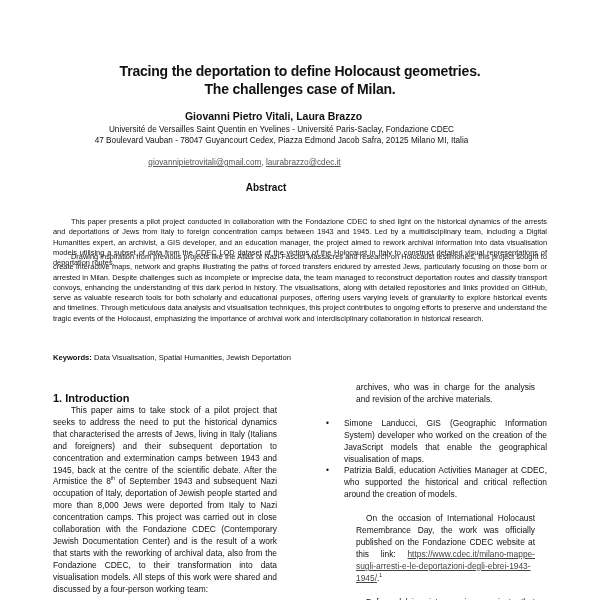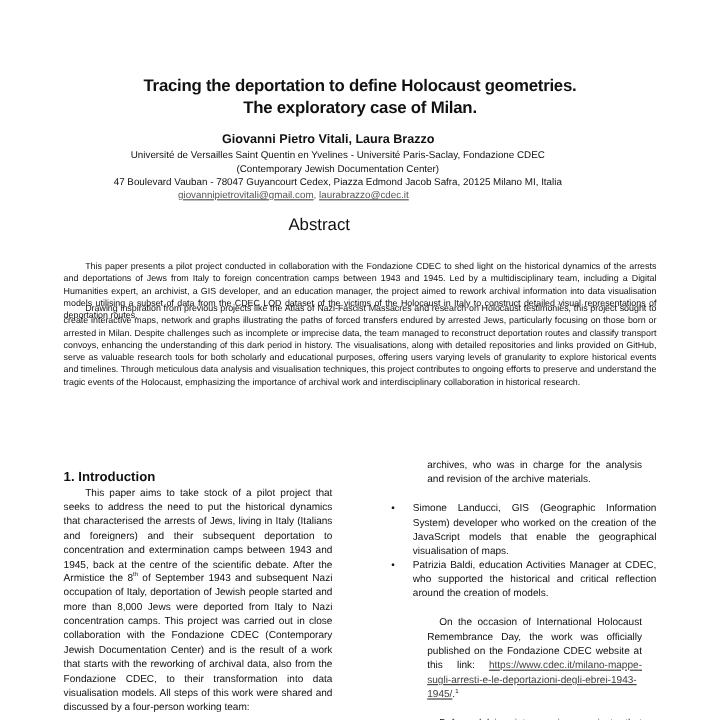--- a/index.html
+++ b/index.html
@@ -9,21 +9,21 @@
   .title { position:absolute; top:62px; left:0; width:600px; text-align:center;
            font-weight:bold; font-size:14px; line-height:18px; letter-spacing:-0.2px; }
   .authors { position:absolute; top:110px; left:0; width:547px; text-align:center;
              font-weight:bold; font-size:10.5px; line-height:13px; }
   .affil { position:absolute; top:124px; left:0; width:563px; text-align:center;
            font-size:8.2px; line-height:11px; }
   .emails { position:absolute; top:157px; left:0; width:489px; text-align:center;
             font-size:8.2px; line-height:11px; color:#555; }
   .emails a { color:#555; text-decoration:underline; }
   .abs-head { position:absolute; top:182px; left:0; width:532px; text-align:center;
-              font-weight:normal; font-size:14px; line-height:11px; }
+              font-weight:bold; font-size:10px; line-height:11px; }
   .abs { position:absolute; left:53px; width:494px; font-size:7.4px; line-height:10.3px;
          text-align:justify; text-indent:18px; }
   .abs1 { top:185px;margin-top:32px; }
   .abs2 { top:252px; }
   .kw { position:absolute; top:353px; left:53px; font-size:7.6px; line-height:10px; }
   .kw b { font-weight:bold; }
   .sec { position:absolute; top:391px; left:53px; width:224px; text-align:left;
          font-weight:bold; font-size:11px; line-height:14px; }
   .col1 { position:absolute; top:405px; left:53px; width:224px; font-size:8.4px;
           line-height:11.9px; text-align:justify; }
@@ -39,39 +39,41 @@
   .col2 a { color:#444; text-decoration:underline; }
   sup { font-size:5px; line-height:0; }
 </style>
 </head>
 <body>
 
 <div class="page">
 
   <div class="title">
     <div>Tracing the deportation to define Holocaust geometries.</div>
-    <div>The exploratory case of Milan.</div>
+    <div>The challenges case of Milan.</div>
   </div>
 
   <div class="authors">Giovanni Pietro Vitali, Laura Brazzo</div>
 
   <div class="affil">
     <div>Université de Versailles Saint Quentin en Yvelines - Université Paris-Saclay, Fondazione CDEC</div>
-    <div>(Contemporary Jewish Documentation Center)</div>
     <div>47 Boulevard Vauban - 78047 Guyancourt Cedex, Piazza Edmond Jacob Safra, 20125 Milano MI, Italia</div>
   </div>
 
   <div class="emails">
     <a>giovannipietrovitali@gmail.com</a><span>, </span><a>laurabrazzo@cdec.it</a>
   </div>
 
   <div class="abs-head">Abstract</div>
   <div class="abs abs1">This paper presents a pilot project conducted in collaboration with the Fondazione CDEC to shed light on the historical dynamics of the arrests and deportations of Jews from Italy to foreign concentration camps between 1943 and 1945. Led by a multidisciplinary team, including a Digital Humanities expert, an archivist, a GIS developer, and an education manager, the project aimed to rework archival information into data visualisation models utilising a subset of data from the CDEC LOD dataset of the victims of the Holocaust in Italy to construct detailed visual representations of deportation routes.</div>
   <div class="abs abs2">Drawing inspiration from previous projects like the Atlas of Nazi-Fascist Massacres and research on Holocaust testimonies, this project sought to create interactive maps, network and graphs illustrating the paths of forced transfers endured by arrested Jews, particularly focusing on those born or arrested in Milan. Despite challenges such as incomplete or imprecise data, the team managed to reconstruct deportation routes and classify transport convoys, enhancing the understanding of this dark period in history. The visualisations, along with detailed repositories and links provided on GitHub, serve as valuable research tools for both scholarly and educational purposes, offering users varying levels of granularity to explore historical events and timelines. Through meticulous data analysis and visualisation techniques, this project contributes to ongoing efforts to preserve and understand the tragic events of the Holocaust, emphasizing the importance of archival work and interdisciplinary collaboration in historical research.</div>
 
+  <div class="kw">
+    <b>Keywords:</b><span> Data Visualisation, Spatial Humanities, Jewish Deportation</span>
+  </div>
 
   <div class="sec">1.   Introduction</div>
 
   <div class="col1">
     <p><span>This paper aims to take stock of a pilot project that seeks to address the need to put the historical dynamics that characterised the arrests of Jews, living in Italy (Italians and foreigners) and their subsequent deportation to concentration and extermination camps between 1943 and 1945, back at the centre of the scientific debate. After the Armistice the 8</span><sup>th</sup><span> of September 1943 and subsequent Nazi occupation of Italy, deportation of Jewish people started and more than 8,000 Jews were deported from Italy to Nazi concentration camps. This project was carried out in close collaboration with the Fondazione CDEC (Contemporary Jewish Documentation Center) and is the result of a work that starts with the reworking of archival data, also from the Fondazione CDEC, to their transformation into data visualisation models. All steps of this work were shared and discussed by a four-person working team:</span></p>
   </div>
 
   <div class="col2">
     <p class="cont">archives, who was in charge for the analysis and revision of the archive materials.</p>
     <ul>

